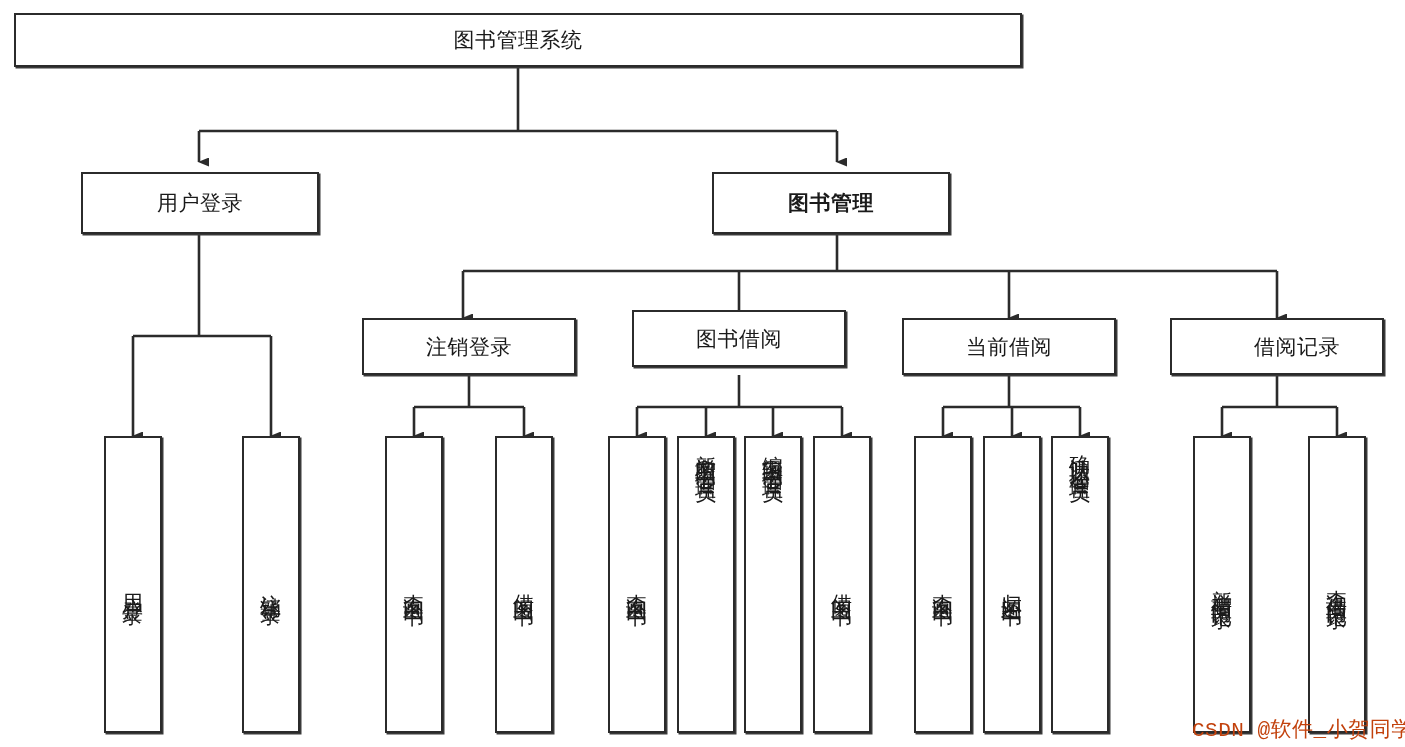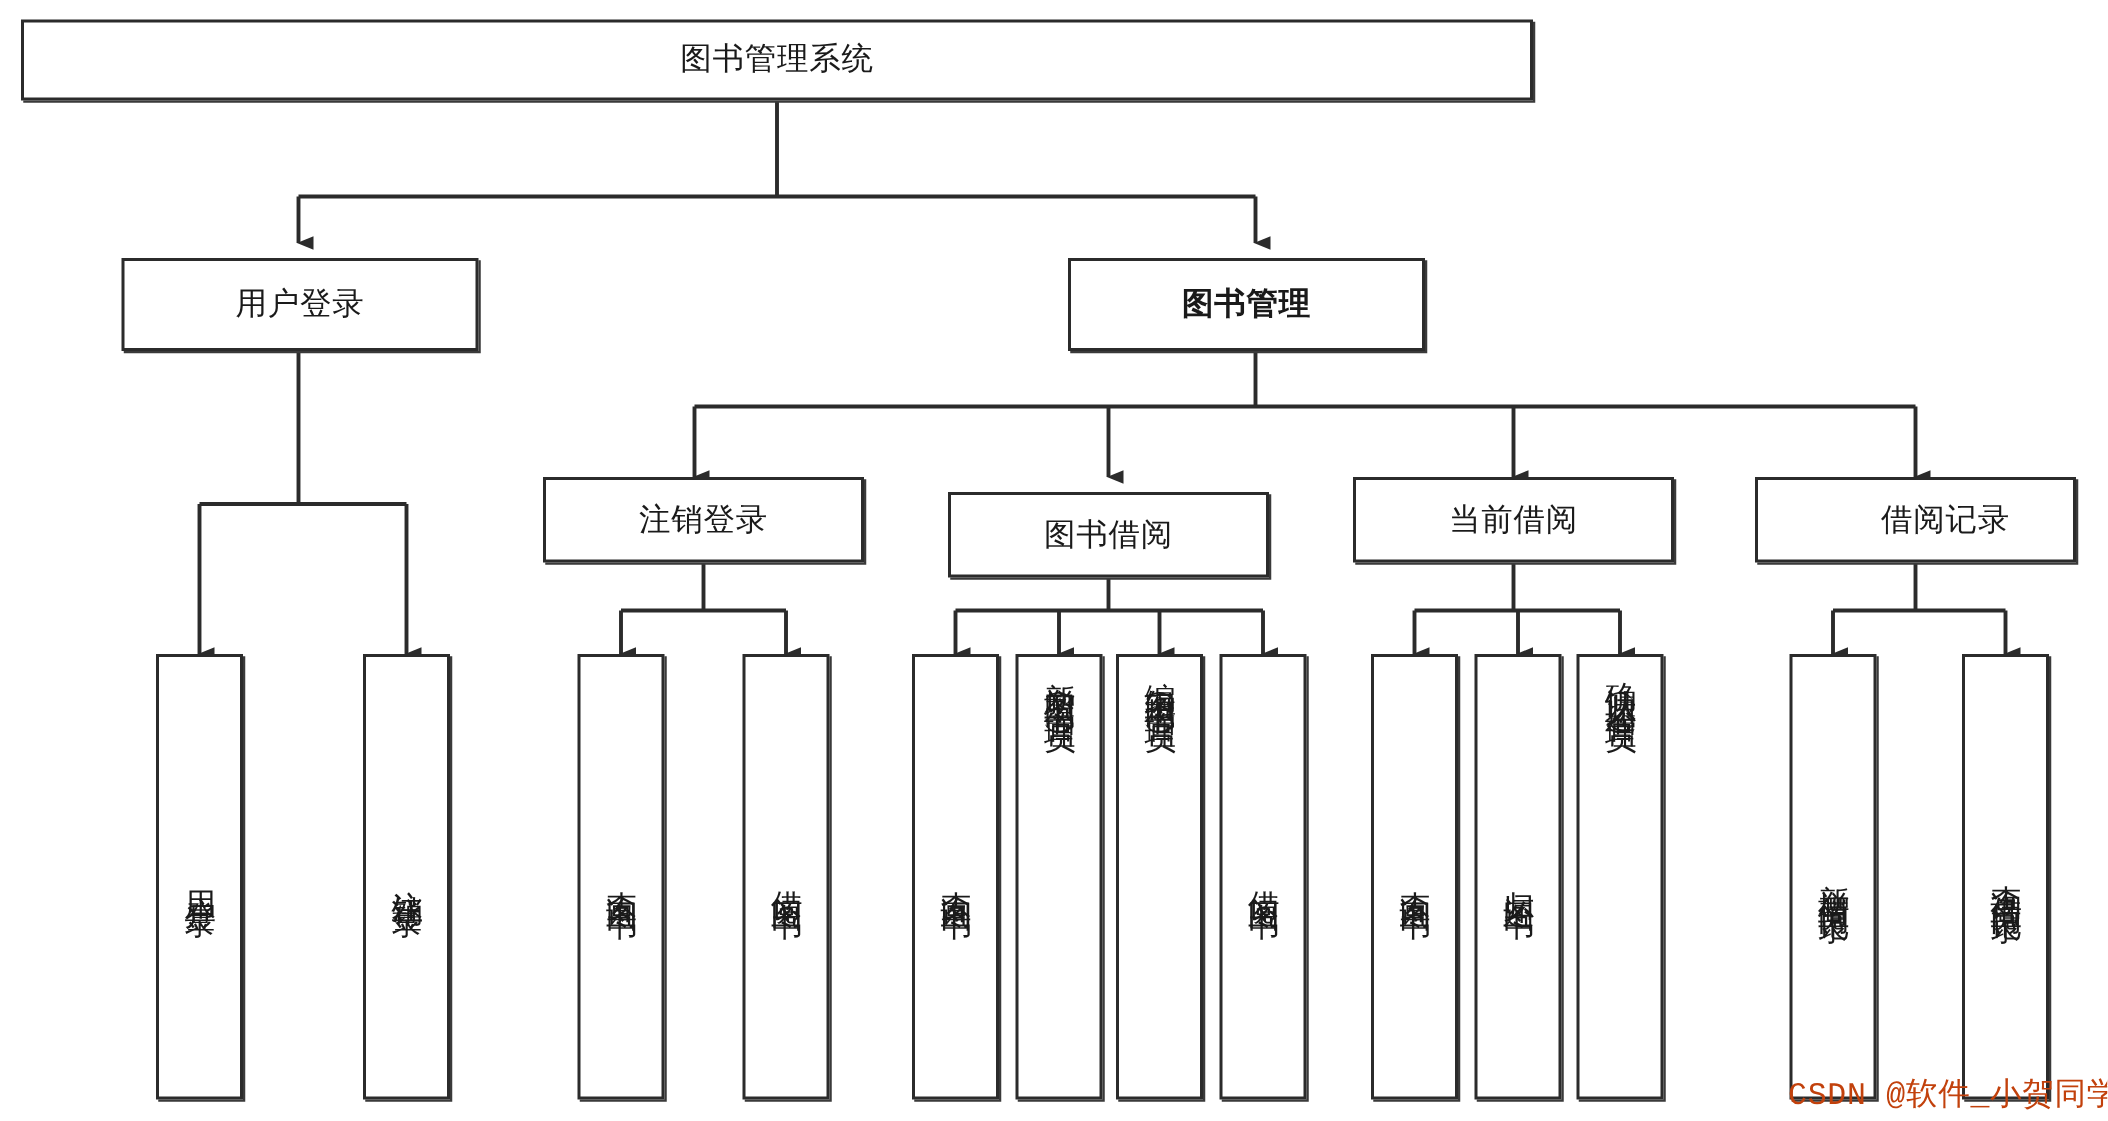--- a/index.html
+++ b/index.html
@@ -133,21 +133,21 @@
   <div class="node" style="left:81px; top:172px; width:238px; height:62px;">
     <span class="label-h">用户登录</span>
   </div>
   <div class="node" style="left:712px; top:172px; width:238px; height:62px;font-weight:bold;">
     <span class="label-h">图书管理</span>
   </div>
 
   <div class="node" style="left:362px; top:318px; width:214px; height:57px;">
     <span class="label-h">注销登录</span>
   </div>
-  <div class="node" style="left:632px; top:328px; width:214px; height:57px;">
+  <div class="node" style="left:632px; top:310px; width:214px; height:57px;">
     <span class="label-h">图书借阅</span>
   </div>
   <div class="node" style="left:902px; top:318px; width:214px; height:57px;align-items:center;">
     <span class="label-h">当前借阅</span>
   </div>
   <div class="node" style="left:1170px; top:318px; width:214px; height:57px;padding-left:40px;">
     <span class="label-h">借阅记录</span>
   </div>
 
   <div class="node vertical center-text" style="left:104px; top:436px; width:58px; height:297px;">

